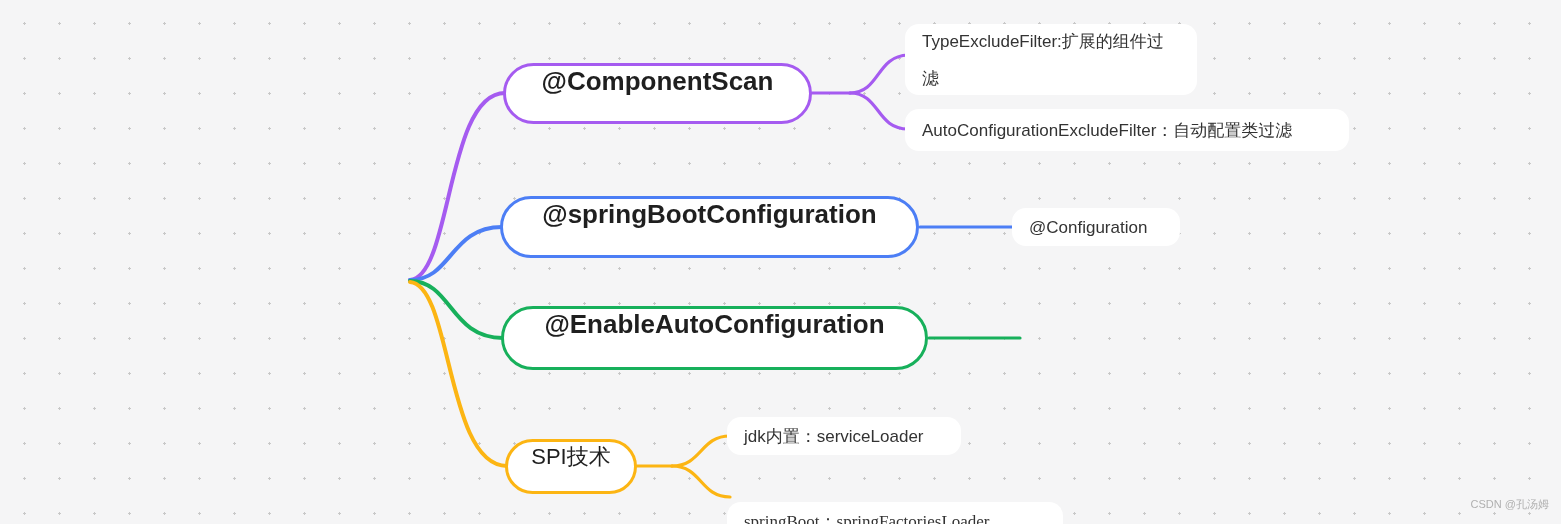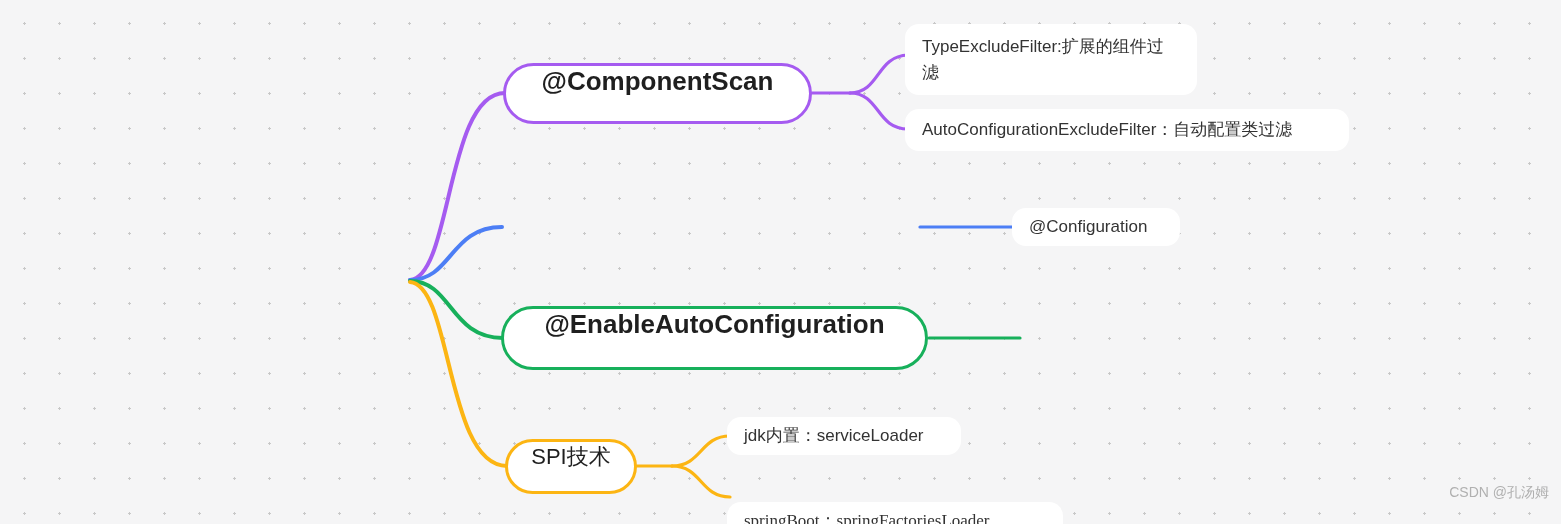--- a/index.html
+++ b/index.html
@@ -26,29 +26,29 @@
     position:absolute; background:#ffffff; display:flex; justify-content:center;
     color:var(--node-text); font-weight:bold; white-space:nowrap; cursor:default;
   }
   .node-root { left:8px; top:241px; width:404px; height:78px; border:4px solid var(--root-border); border-radius:40px; font-size:26px; }
   .node-cs   { left:503px; top:63px;  width:309px; height:61px; border:3.5px solid var(--component-scan); border-radius:31px; font-size:26px; }
   .node-sbc  { left:500px; top:196px; width:419px; height:62px; border:3.5px solid var(--spring-boot-configuration); border-radius:31px; font-size:26px; }
   .node-eac  { left:501px; top:306px; width:427px; height:64px; border:3.5px solid var(--enable-auto-configuration); border-radius:32px; font-size:26px; }
   .node-spi  { left:505px; top:439px; width:132px; height:55px; border:3.5px solid var(--spi); border-radius:28px; font-size:22px; font-weight:normal; }
   .leaf {
     position:absolute; background:#ffffff; border-radius:14px; color:var(--leaf-text);
-    font-size:17px; display:flex; align-items:center; padding:0 17px; line-height:26px; cursor:default;
+    font-size:17px; display:flex; align-items:center; padding:0 17px; line-height:37px; cursor:default;
   }
   .leaf-tef  { left:905px;  top:24px;  width:292px; height:71px; align-items:center; }
   .leaf-acef { left:905px;  top:109px; width:444px; height:42px; white-space:nowrap; }
   .leaf-conf { left:1012px; top:208px; width:168px; height:38px; white-space:nowrap; }
   .leaf-eac  { left:1018px; top:320px; width:543px; height:42px; white-space:nowrap; }
   .leaf-jdk  { left:727px;  top:417px; width:234px; height:38px; white-space:nowrap; }
   .leaf-sb   { left:727px;  top:502px; width:336px; height:38px; white-space:nowrap;font-family:Liberation Serif, serif; }
-  .watermark { position:absolute; right:12px; bottom:22px; font-size:14px; color:var(--watermark); }
+  .watermark { position:absolute; right:12px; bottom:12px; font-size:11px; color:var(--watermark); }
 </style>
 </head>
 <body>
 
 <div class="canvas">
 
   <svg class="edges" viewBox="0 0 1561 524">
 
     <path class="e-purple w4" d="M410,280 C452,277 446,93 505,93"></path>
     <path class="e-blue w4" d="M410,280 C452,280 450,227 502,227"></path>
@@ -65,20 +65,23 @@
 
     <path class="e-yellow w3" d="M637,466 H672"></path>
     <path class="e-yellow w3" d="M672,466 C702,466 700,436 730,436"></path>
     <path class="e-yellow w3" d="M672,466 C702,466 700,497 730,497"></path>
   </svg>
 
 
   <div class="node node-cs">
     <span>@ComponentScan</span>
   </div>
+  <div class="node node-sbc">
+    <span>@springBootConfiguration</span>
+  </div>
   <div class="node node-spi">
     <span>SPI技术</span>
   </div>
   <div class="node node-eac">
     <span>@EnableAutoConfiguration</span>
   </div>
 
   <div class="leaf leaf-tef">
     <span>TypeExcludeFilter:扩展的组件过滤</span>
   </div>

